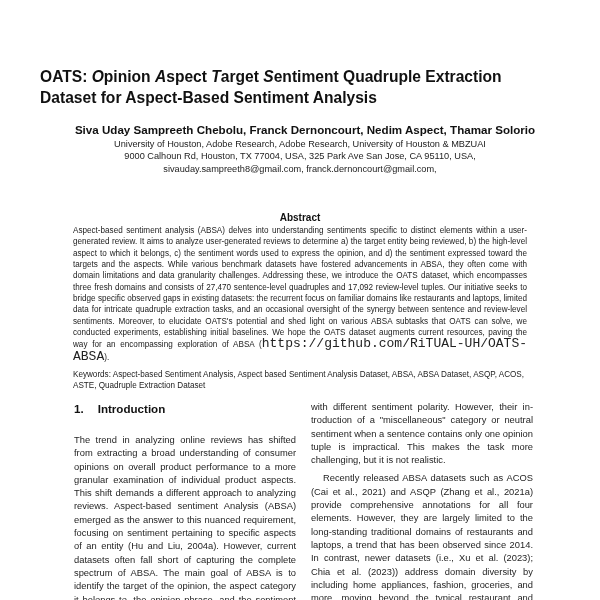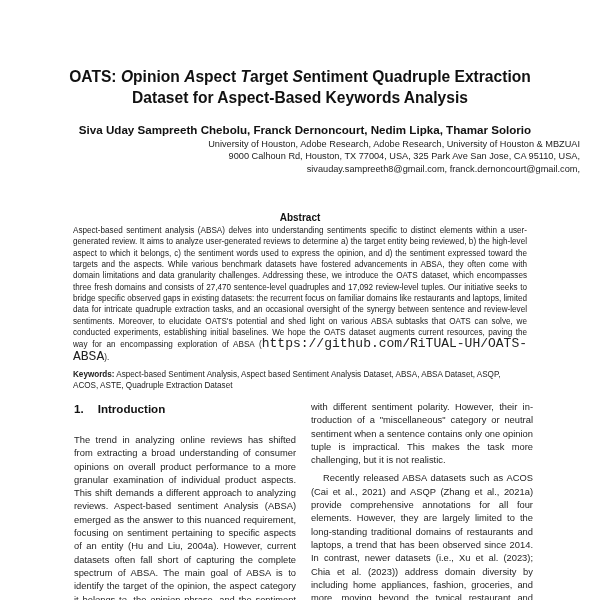--- a/index.html
+++ b/index.html
@@ -1,55 +1,55 @@
 <!DOCTYPE html>
 <html><head>
 <meta charset="utf-8">
 <style>
   html, body { margin:0; padding:0; background:#ffffff; }
   body { width:600px; height:600px; overflow:hidden; position:relative;
          font-family:"Liberation Sans", sans-serif; color:#1a1a1a; }
   .page { position:absolute; left:0; top:0; width:600px; height:600px; }
-  .title { position:absolute; left:40px; top:66px; width:520px; text-align:center;
+  .title { position:absolute; left:40px; top:66px; width:520px; 
            font-weight:bold; font-size:15.6px; line-height:21px; color:#111; }
   .title i { font-style:italic; }
   .authors { position:absolute; left:40px; top:122px; width:530px; text-align:center;
              font-weight:bold; font-size:11.6px; line-height:15px; color:#111; white-space:nowrap; }
-  .affil { position:absolute; left:20px; top:138px; width:560px; text-align:right;
+  .affil { position:absolute; left:20px; top:138px; width:560px; text-align:center;
            font-size:9.2px; line-height:12.4px; color:#222; }
   .affil div { white-space:nowrap; }
   .abs-head { position:absolute; left:60px; top:212px; width:480px; text-align:center;
               font-weight:bold; font-size:10px; color:#111; }
   .abstract { position:absolute; left:73px; top:225px; width:454px; font-size:8.15px;
               line-height:11.35px; text-align:justify; color:#222; }
   .mono { font-family:"Liberation Mono", monospace; font-size:13px; }
   .keywords { position:absolute; left:73px; top:369px; width:454px; font-size:8.15px;
               line-height:11.4px; color:#222; }
-  .keywords b { font-weight:bold; }
+  .keywords b { font-weight:normal; }
   .col { position:absolute; top:0; width:222px; font-size:9.35px; line-height:13.3px;
          text-align:justify; color:#1e1e1e; hyphens:manual; }
   .col-left { left:74px; }
   .col-right { left:311px; }
   .sec-head { position:absolute; left:74px; top:402px; width:222px; text-align:left;
               font-weight:bold; font-size:11.6px; color:#111; }
   .sec-head .num { margin-right:14px; }
   .para { margin:0; }
   .indent { text-indent:12px; margin-top:5px; }
 </style>
 </head>
 <body>
 
 <div class="page">
 
   <div class="title">
     <div id="title-line-1"><span>OATS: </span><i>O</i><span>pinion </span><i>A</i><span>spect </span><i>T</i><span>arget </span><i>S</i><span>entiment Quadruple Extraction</span></div>
-    <div>Dataset for Aspect-Based Keywords Analysis</div>
+    <div>Dataset for Aspect-Based Sentiment Analysis</div>
   </div>
 
-  <div class="authors">Siva Uday Sampreeth Chebolu, Franck Dernoncourt, Nedim Lipka, Thamar Solorio</div>
+  <div class="authors">Siva Uday Sampreeth Chebolu, Franck Dernoncourt, Nedim Aspect, Thamar Solorio</div>
 
   <div class="affil">
     <div>University of Houston, Adobe Research, Adobe Research, University of Houston &amp; MBZUAI</div>
     <div>9000 Calhoun Rd, Houston, TX 77004, USA, 325 Park Ave San Jose, CA 95110, USA,</div>
     <div>sivauday.sampreeth8@gmail.com, franck.dernoncourt@gmail.com,</div>
   </div>
 
   <div class="abs-head">Abstract</div>
 
   <div class="abstract"><span>Aspect-based sentiment analysis (ABSA) delves into understanding sentiments specific to distinct elements within a user-generated review. It aims to analyze user-generated reviews to determine a) the target entity being reviewed, b) the high-level aspect to which it belongs, c) the sentiment words used to express the opinion, and d) the sentiment expressed toward the targets and the aspects. While various benchmark datasets have fostered advancements in ABSA, they often come with domain limitations and data granularity challenges. Addressing these, we introduce the OATS dataset, which encompasses three fresh domains and consists of 27,470 sentence-level quadruples and 17,092 review-level tuples. Our initiative seeks to bridge specific observed gaps in existing datasets: the recurrent focus on familiar domains like restaurants and laptops, limited data for intricate quadruple extraction tasks, and an occasional oversight of the synergy between sentence and review-level sentiments. Moreover, to elucidate OATS's potential and shed light on various ABSA subtasks that OATS can solve, we conducted experiments, establishing initial baselines. We hope the OATS dataset augments current resources, paving the way for an encompassing exploration of ABSA (</span><span class="mono">https://github.com/RiTUAL-UH/OATS-ABSA</span><span>).</span></div>

